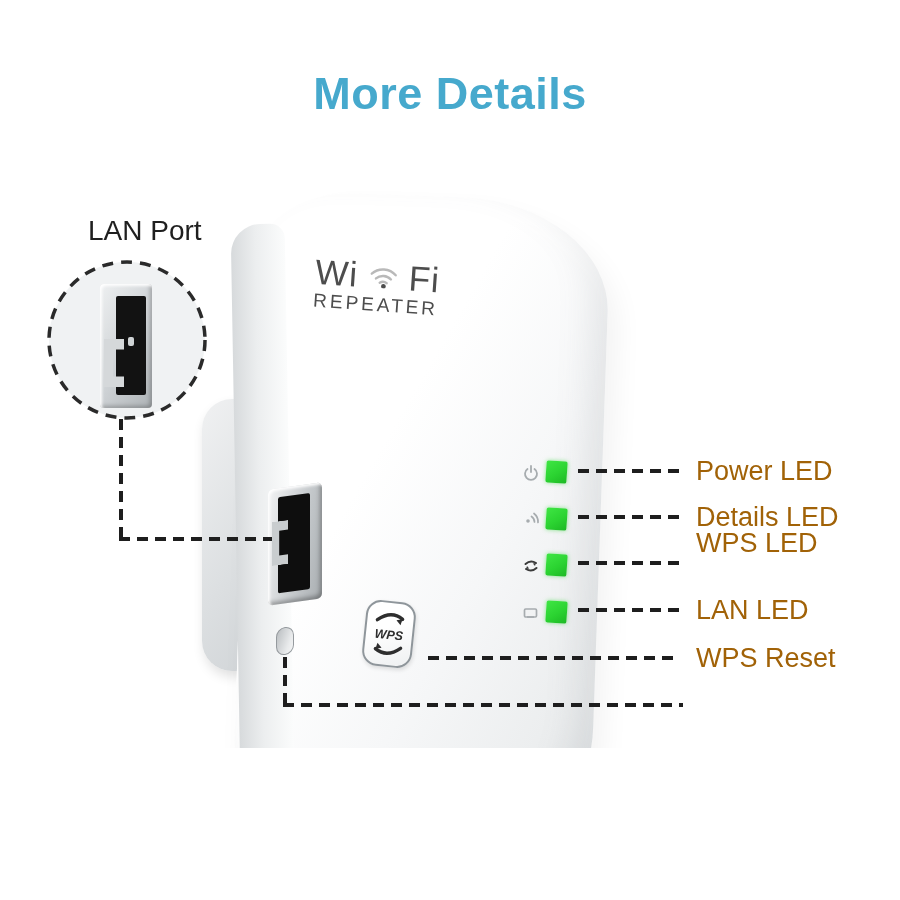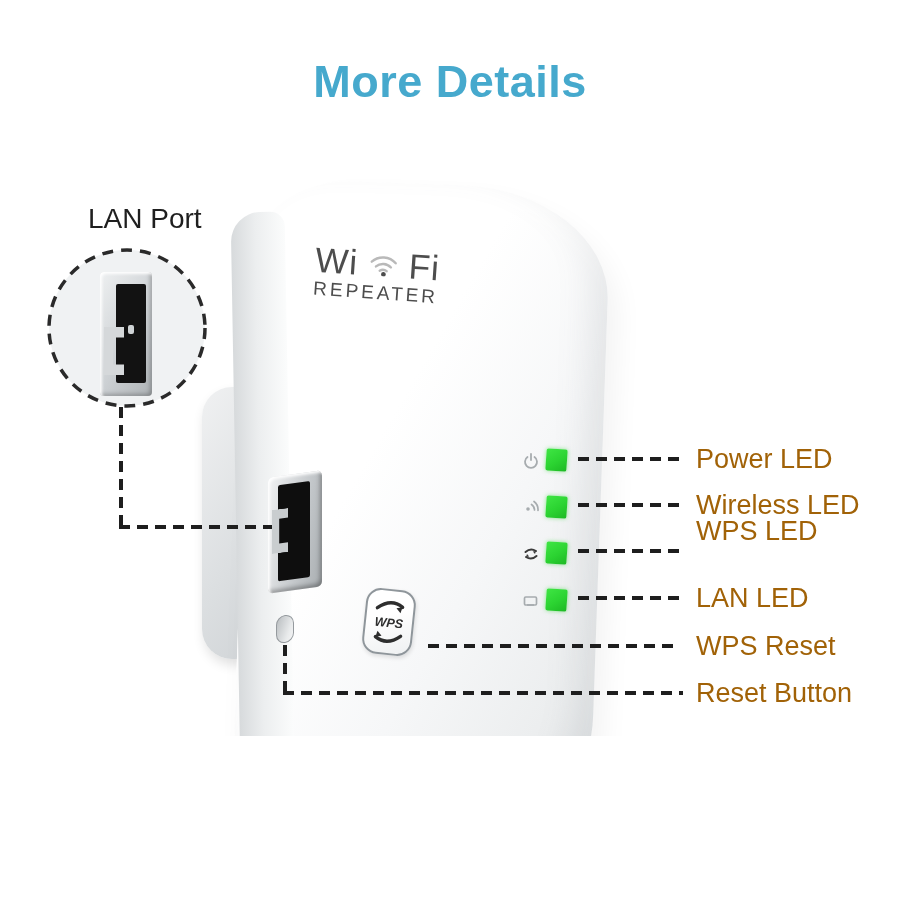--- a/index.html
+++ b/index.html
@@ -1,20 +1,20 @@
 <!DOCTYPE html>
 <html><head>
 <meta charset="utf-8">
 <style>
   * { margin: 0; padding: 0; box-sizing: border-box; }
   html, body { background: #ffffff; }
   body { font-family: "Liberation Sans", "DejaVu Sans", sans-serif; }
   .canvas {
     position: relative; width: 900px; height: 732px;
-    background: #ffffff; overflow: hidden; margin: 4px auto;
+    background: #ffffff; overflow: hidden; margin: 16px auto;
   }
 
   
   .title {
     position: absolute; left: 0; right: 0; top: 52px;
     text-align: center; font-size: 45px; font-weight: 700;
     color: #46a9cd; letter-spacing: 0.5px;
   }
 
   
@@ -227,19 +227,18 @@
 
   <div class="dash-h line-power"></div>
   <div class="dash-h line-wifi"></div>
   <div class="dash-h line-wpsled"></div>
   <div class="dash-h line-lanled"></div>
   <div class="dash-h line-wpsbtn"></div>
   <div class="dash-v line-reset-v"></div>
   <div class="dash-h line-reset-h"></div>
 
   <div class="callout-label lbl-power">Power LED</div>
-  <div class="callout-label lbl-wifi">Wireless LED</div>
+  <div class="callout-label lbl-wifi">Details LED</div>
   <div class="callout-label lbl-wpsled">WPS LED</div>
   <div class="callout-label lbl-lanled">LAN LED</div>
   <div class="callout-label lbl-wpsbtn">WPS Reset</div>
-  <div class="callout-label lbl-reset">Reset Button</div>
 
 </div>
 
 </body></html>

